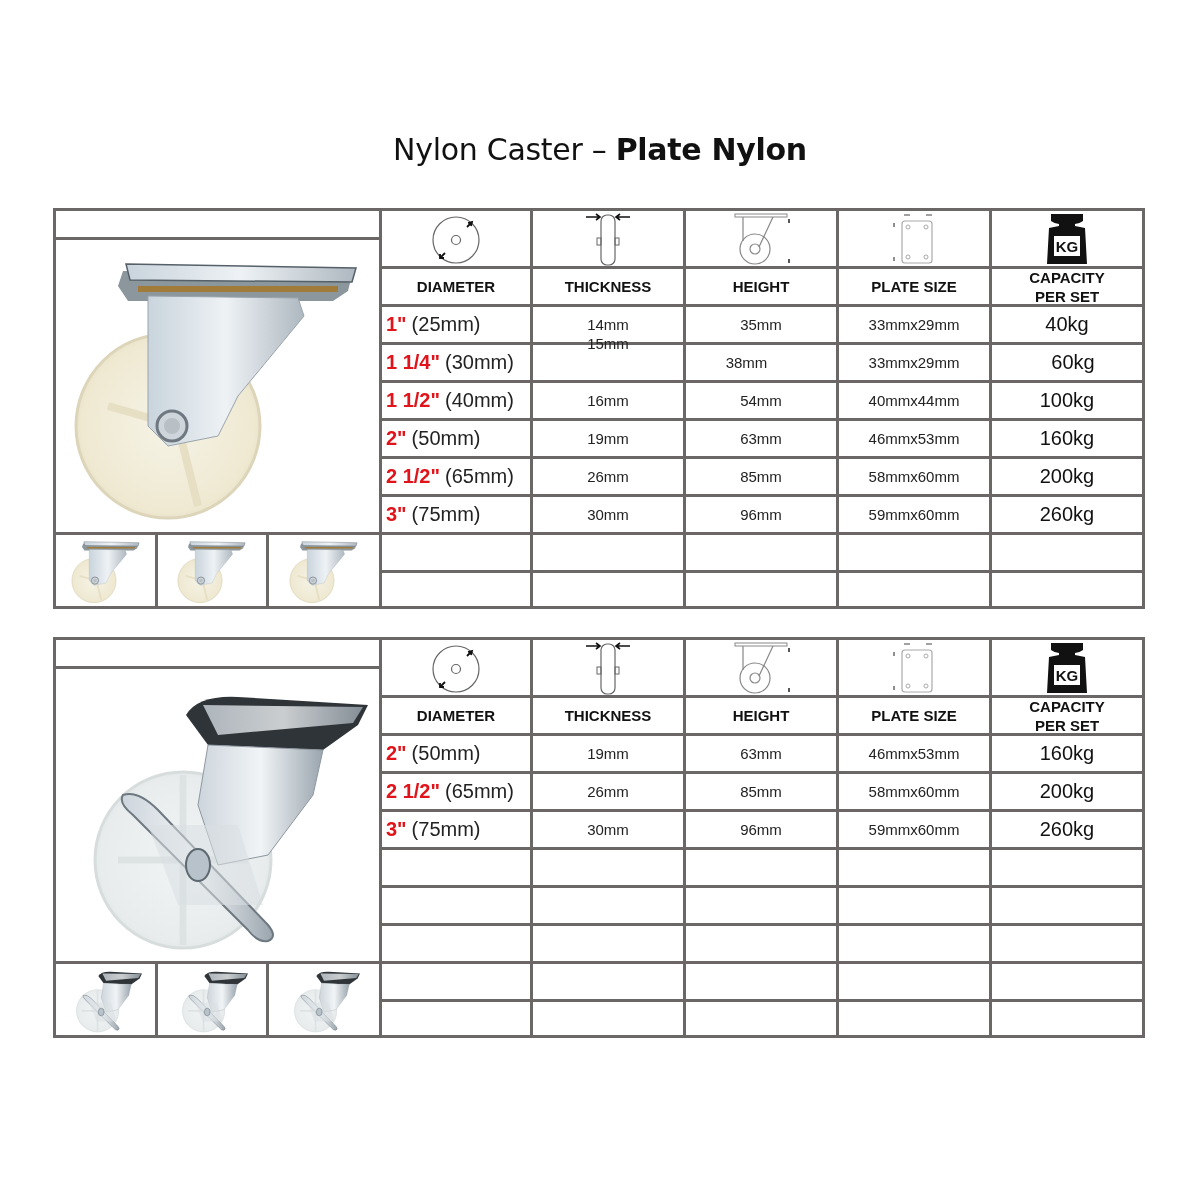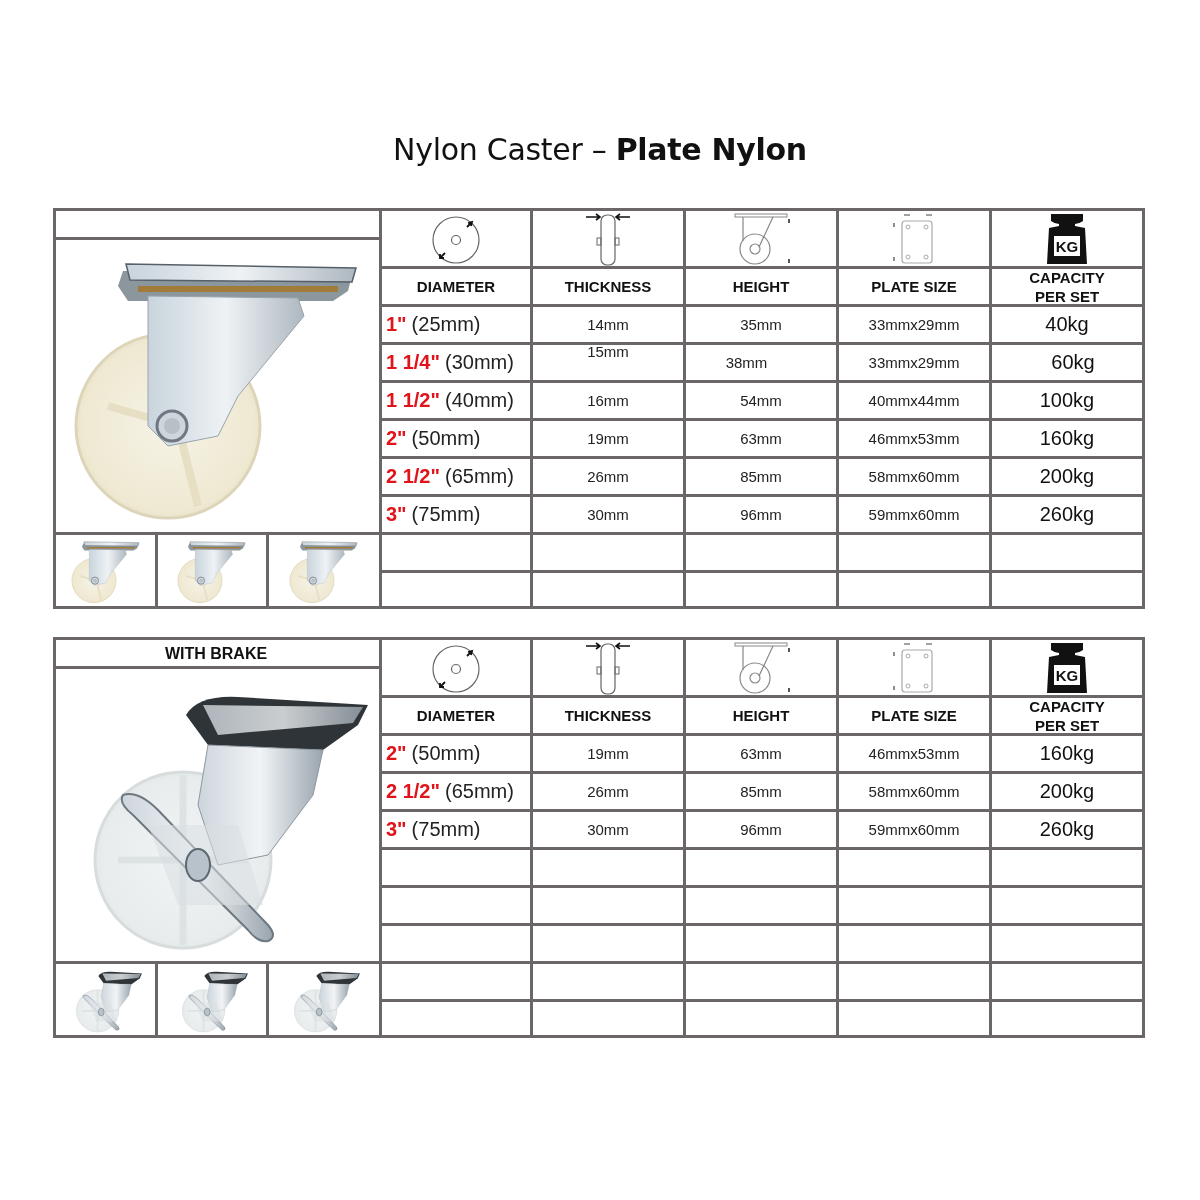--- a/index.html
+++ b/index.html
@@ -221,21 +221,21 @@
         <span class="mm">(25mm)</span>
       </div>
       <div class="cell" style="left: 480px; top: 99px; width: 150px; height: 35px;">14mm</div>
       <div class="cell" style="left: 633px; top: 99px; width: 150px; height: 35px;">35mm</div>
       <div class="cell" style="left: 786px; top: 99px; width: 150px; height: 35px;">33mmx29mm</div>
       <div class="cell cap" style="left: 939px; top: 99px; width: 150px; height: 35px;">40kg</div>
       <div class="cell diam" style="left: 329px; top: 137px; width: 148px; height: 35px;">
         <span class="inch">1 1/4"</span>
         <span class="mm">(30mm)</span>
       </div>
-      <div class="cell" style="left: 480px; top: 131px; width: 150px; height: 24px;">15mm</div>
+      <div class="cell" style="left: 480px; top: 123px; width: 150px; height: 24px;">15mm</div>
       <div class="cell" style="left: 633px; top: 137px; width: 121px; height: 35px;">38mm</div>
       <div class="cell" style="left: 786px; top: 137px; width: 150px; height: 35px;">33mmx29mm</div>
       <div class="cell cap" style="left: 939px; top: 137px; width: 150px; height: 35px; padding-left: 12px;">60kg</div>
       <div class="cell diam" style="left: 329px; top: 175px; width: 148px; height: 35px;">
         <span class="inch">1 1/2"</span>
         <span class="mm">(40mm)</span>
       </div>
       <div class="cell" style="left: 480px; top: 175px; width: 150px; height: 35px;">16mm</div>
       <div class="cell" style="left: 633px; top: 175px; width: 150px; height: 35px;">54mm</div>
       <div class="cell" style="left: 786px; top: 175px; width: 150px; height: 35px;">40mmx44mm</div>
@@ -293,21 +293,20 @@
       <div class="grid-line-h" style="left: 0px; width: 329px; top: 398px;"></div>
       <div class="grid-line-v" style="left: 0px; top: 0px; height: 401px;"></div>
       <div class="grid-line-v" style="left: 326px; top: 0px; height: 401px;"></div>
       <div class="grid-line-v" style="left: 477px; top: 0px; height: 401px;"></div>
       <div class="grid-line-v" style="left: 630px; top: 0px; height: 401px;"></div>
       <div class="grid-line-v" style="left: 783px; top: 0px; height: 401px;"></div>
       <div class="grid-line-v" style="left: 936px; top: 0px; height: 401px;"></div>
       <div class="grid-line-v" style="left: 1089px; top: 0px; height: 401px;"></div>
       <div class="grid-line-v" style="left: 102px; top: 324px; height: 76px;"></div>
       <div class="grid-line-v" style="left: 213px; top: 324px; height: 76px;"></div>
-      <div class="left-title">WITH BRAKE</div>
       <div class="photo-main" style="top: 32px; height: 292px; display: flex; align-items: center; justify-content: center;">
         <svg viewBox="0 0 300 280" width="300" height="280">
     <defs>
       <radialGradient id="wheelG2" cx="50%" cy="50%" r="55%">
               <stop offset="0%" stop-color="#f1f4f4"></stop>
               <stop offset="85%" stop-color="#e8ecec"></stop>
               <stop offset="100%" stop-color="#dde2e2"></stop>
             </radialGradient>
       <linearGradient id="metalG2" x1="0" x2="1">
               <stop offset="0" stop-color="#cdd5dc"></stop>

